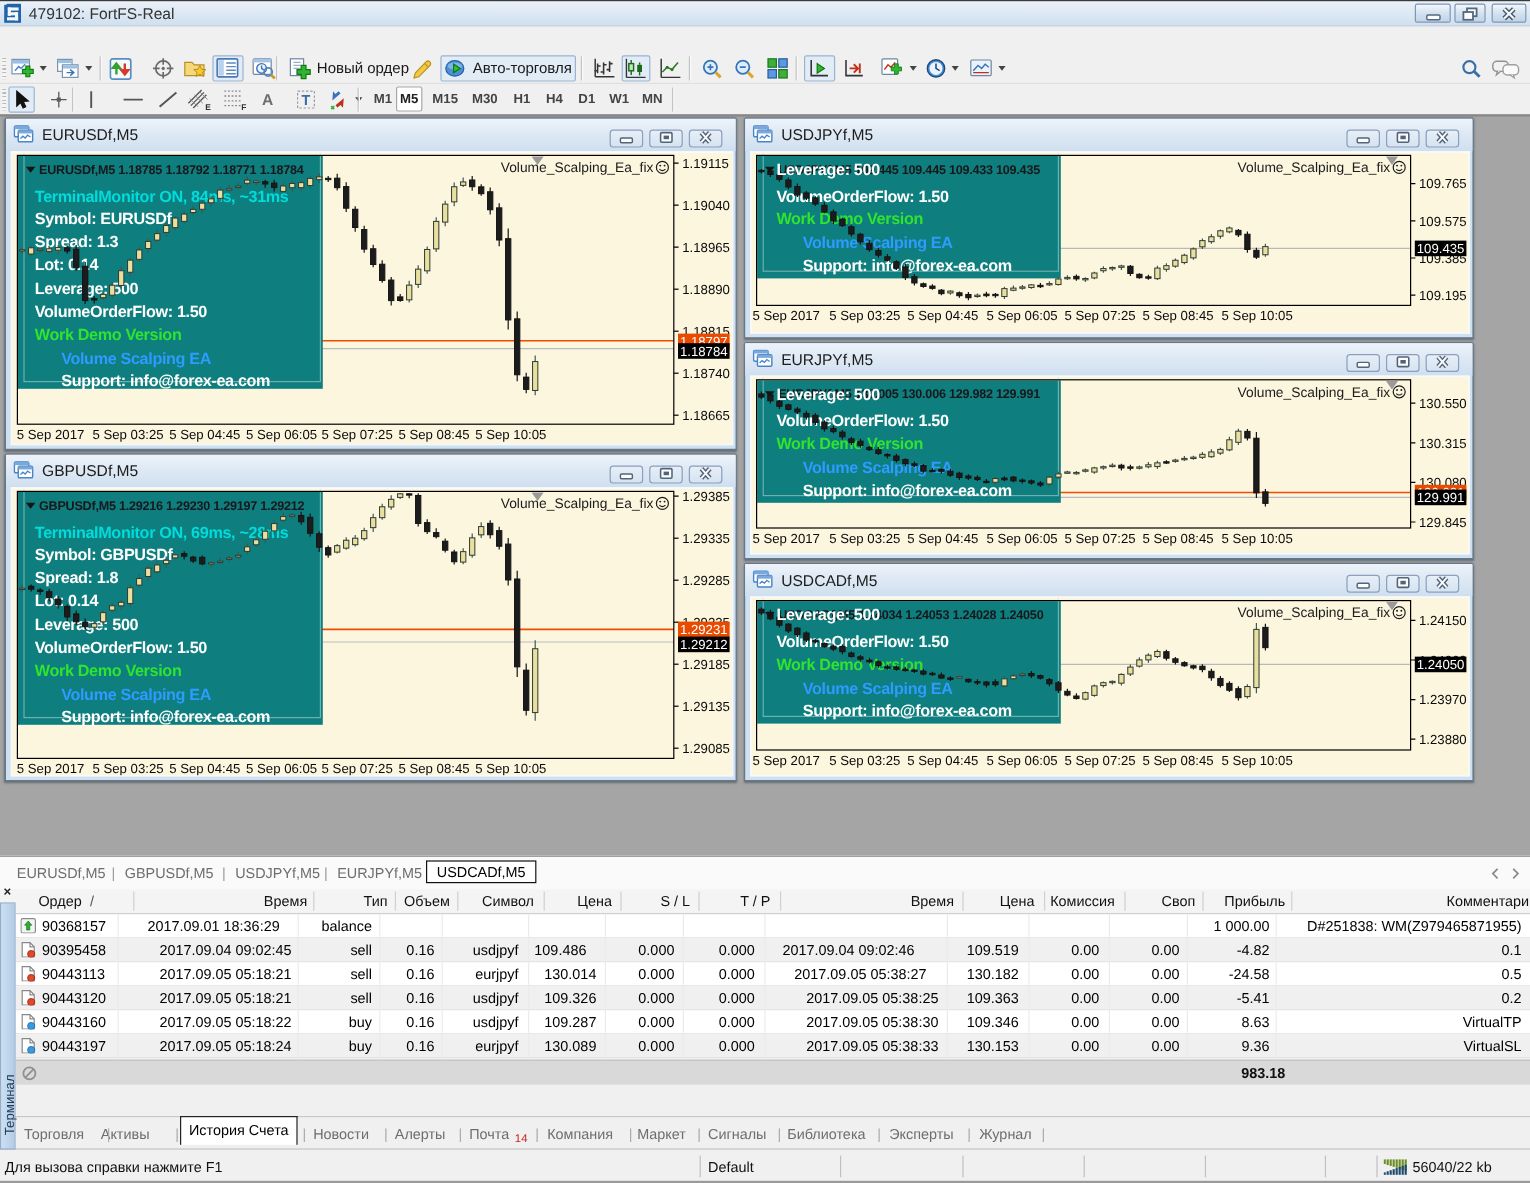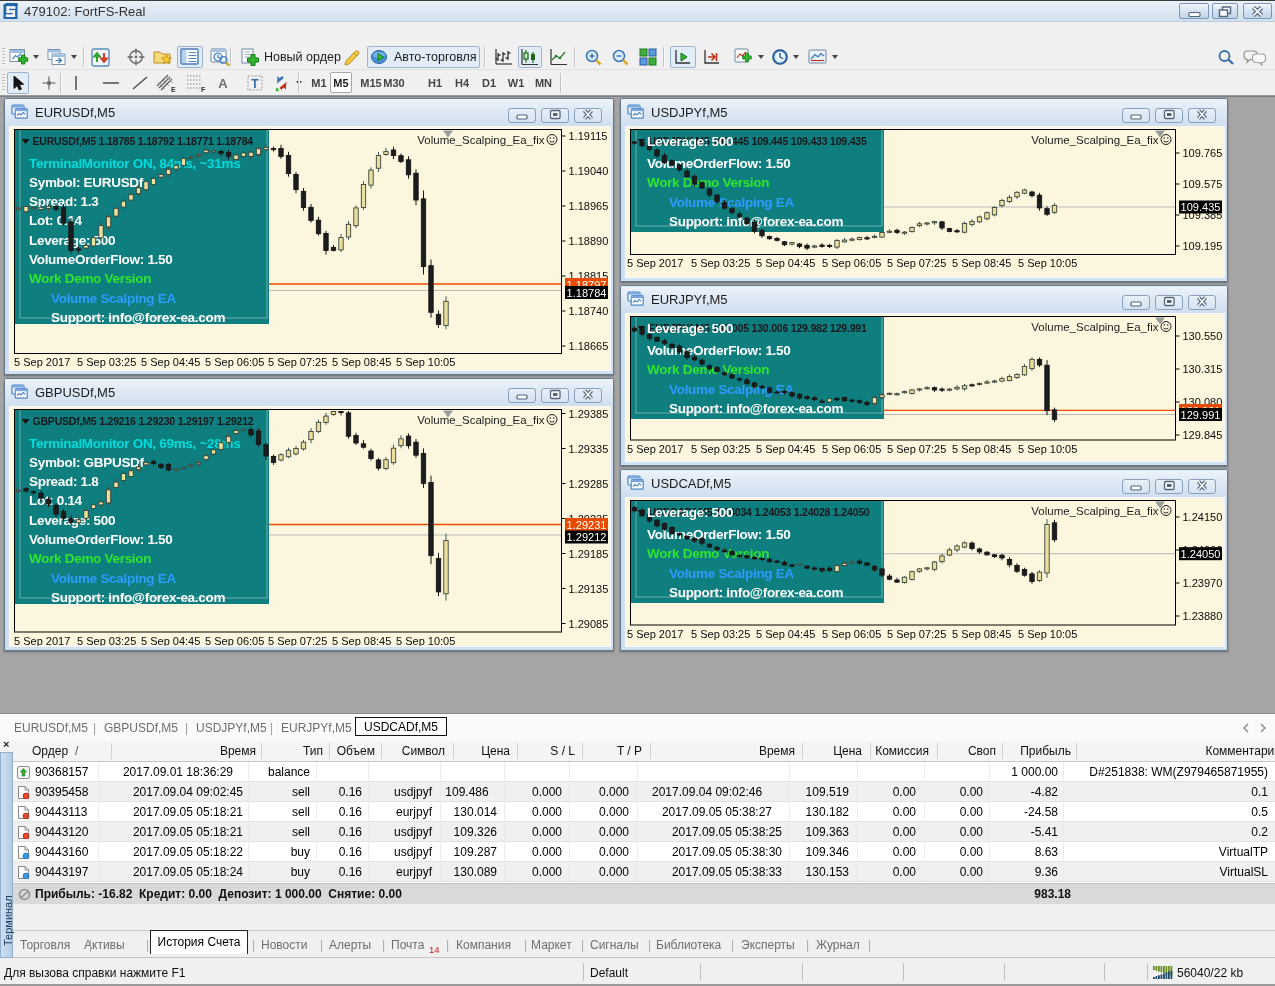--- a/index.html
+++ b/index.html
@@ -316,21 +316,21 @@
           <path d="M3 8.5 L8.5 3 L8.5 6 L12 6 L12 8.5 Z" fill="#3a74b8" transform="rotate(-40 7 6) translate(0,-1)"></path>
           <path d="M16.5 9.5 L11 15 L11 12 L7.5 12 L7.5 9.5 Z" fill="#c03018" transform="rotate(-40 12 12) translate(0,1)"></path>
           <path d="M4 14.5 l2.5 2.5 M4 17 l2.5 -2.5" stroke="#2fb52f" stroke-width="1.4"></path>
         </svg>
         <span class="dd"></span>
       </div>
       <div class="tsep" style="left:298px;top:73px;height:20px"></div>
       <div class="tf" style="left:308px;width:22px">M1</div>
       <div class="tf pressed" style="left:330px;width:22px">M5</div>
       <div class="tf" style="left:356px;width:30px">M15</div>
-      <div class="tf" style="left:379px;width:30px">M30</div>
+      <div class="tf" style="left:389px;width:30px">M30</div>
       <div class="tf" style="left:423px;width:24px">H1</div>
       <div class="tf" style="left:450px;width:24px">H4</div>
       <div class="tf" style="left:477px;width:24px">D1</div>
       <div class="tf" style="left:504px;width:24px">W1</div>
       <div class="tf" style="left:530px;width:27px">MN</div>
       <div class="tsep" style="left:560px;top:73px;height:20px"></div>
     </div>
 <div id="mdi"></div>
 <div class="cwin" style="left:4px;top:98px;width:610px;height:277px">
 <div class="ctitle">
@@ -1450,21 +1450,20 @@
     <div class="rsep" style="left:789px"></div>
     <div class="rsep" style="left:857px"></div>
     <div class="rsep" style="left:924px"></div>
     <div class="rsep" style="left:989px"></div>
     <div class="rsep" style="left:1063px"></div>
 <div id="sumrow">
 <svg style="position:absolute;left:5px;top:4px" width="13" height="13">
         <circle cx="6.5" cy="6.5" r="5" fill="none" stroke="#909090" stroke-width="1.5"></circle>
         <path d="M3 10 L10 3" stroke="#909090" stroke-width="1.5"></path>
       </svg>
-<span style="position:absolute;left:22px;top:3px;font-size:12px;font-weight:bold;color:#111">Прибыль: -16.82&nbsp; Кредит: 0.00&nbsp; Депозит: 1 000.00&nbsp; Снятие: 0.00</span>
 <span style="position:absolute;left:988px;top:3px;width:70px;text-align:right;font-size:12px;font-weight:bold;color:#111">983.18</span>
 </div>
 <div id="leftstrip">
       <span style="position:absolute;left:3px;top:-3px;font-size:11px;font-weight:bold;color:#222">×</span>
     </div>
 <div id="termtab"><svg width="13" height="208">
         <text transform="translate(10.5,193) rotate(-90)" font-size="11" fill="#1e3a56">Терминал</text>
       </svg></div>
 <div id="btabs">
       <span class="bt" style="left:20px">Торговля</span>

